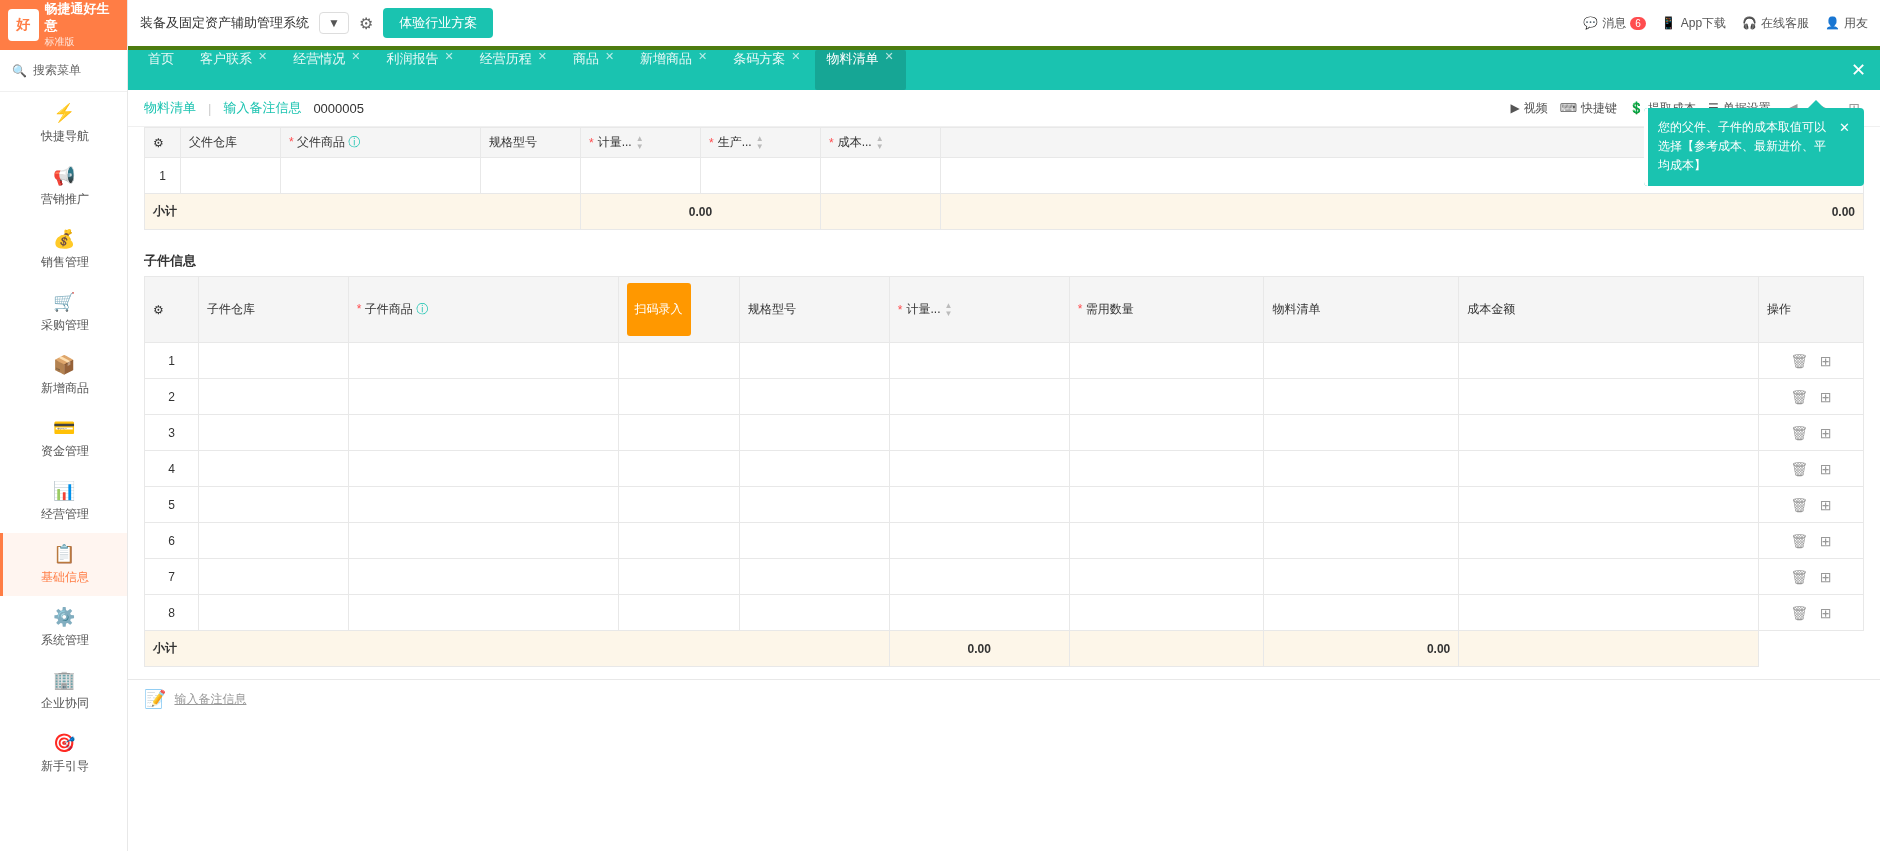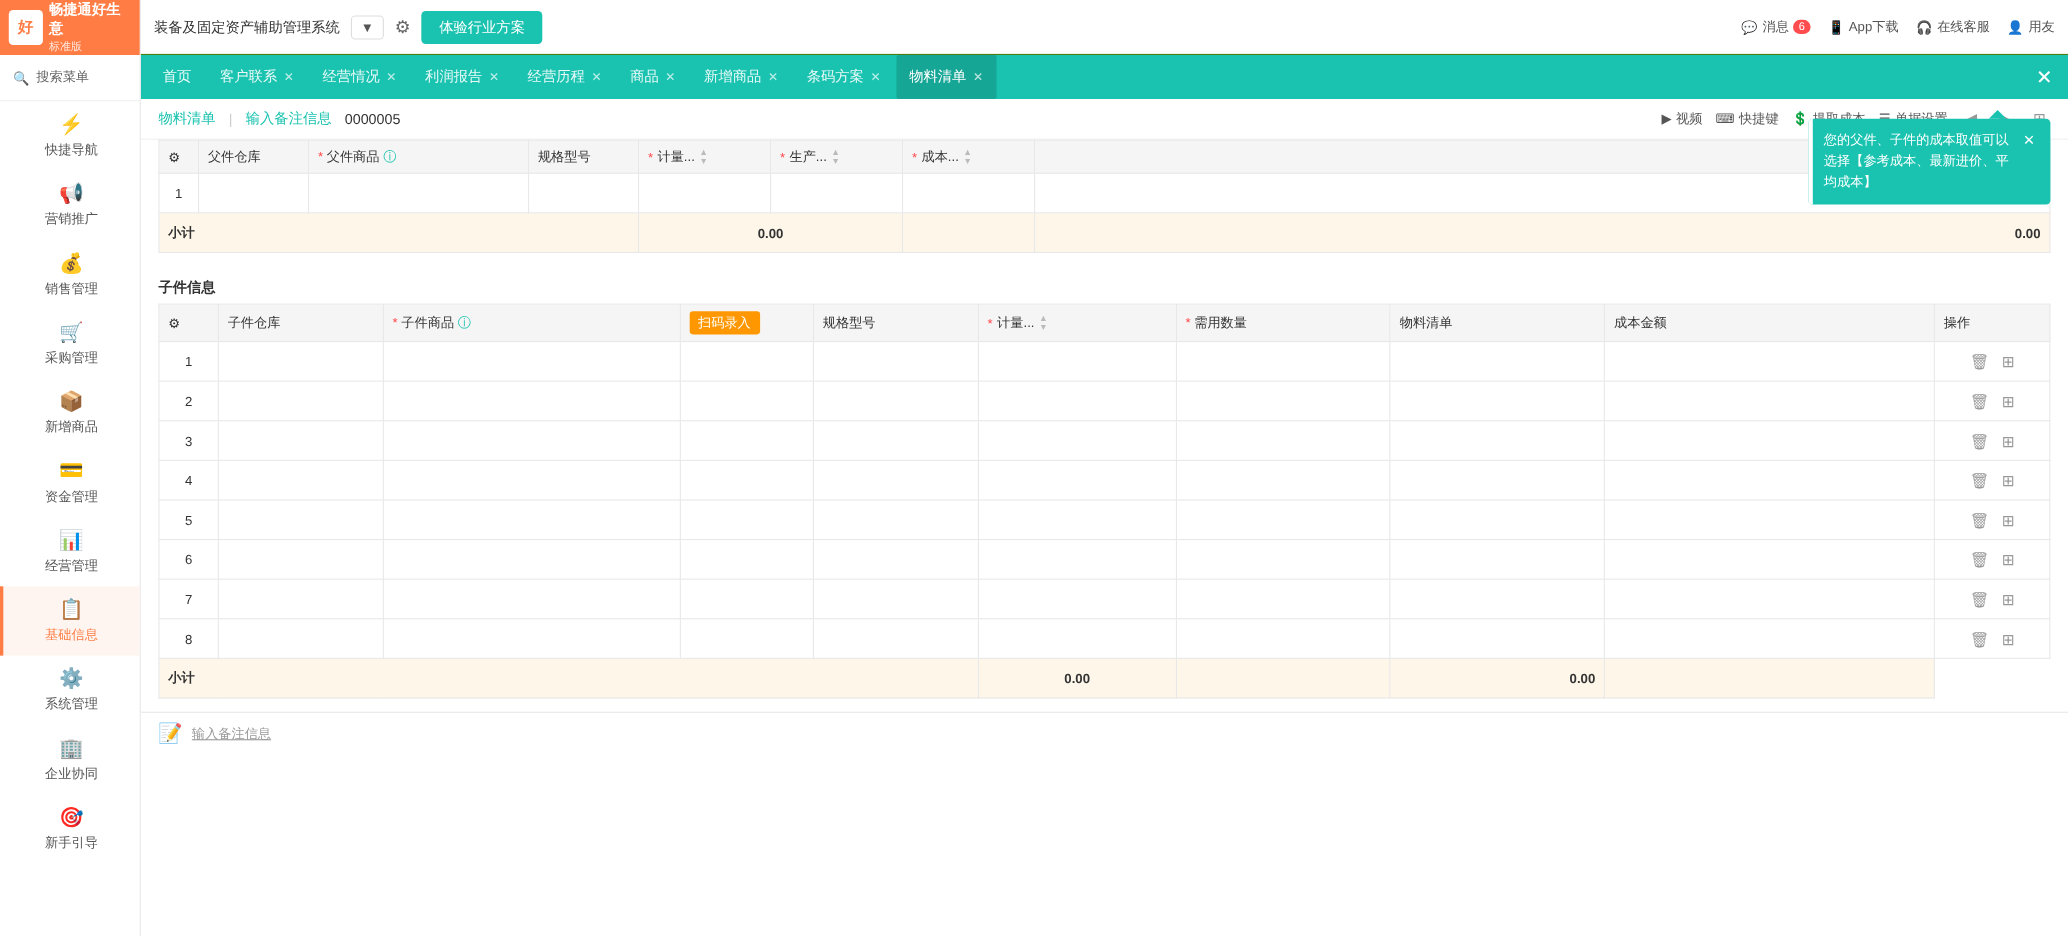--- a/index.html
+++ b/index.html
@@ -70,21 +70,21 @@
     
     .main { flex: 1; display: flex; flex-direction: column; overflow: hidden; }
 
     
     .top-header {
       background: #fff;
       height: 50px;
       display: flex;
       align-items: center;
       padding: 0 12px;
-      border-bottom: 1px solid #4d7c0f;
+      border-bottom: 4px solid #4d7c0f;
       gap: 10px;
       justify-content: center;
     }
     .sys-title { font-size: 13px; color: #333; font-weight: 500; }
     .dropdown-btn {
       background: none;
       border: 1px solid #ddd;
       border-radius: 4px;
       padding: 3px 8px;
       cursor: pointer;
@@ -119,21 +119,20 @@
       padding: 0 8px;
       height: 40px;
       gap: 2px;
       overflow-x: auto;
     }
     .nav-tab {
       color: rgba(255,255,255,0.9);
       padding: 0 12px;
       height: 40px;
       display: flex;
-      align-items: center;
       gap: 6px;
       cursor: pointer;
       white-space: nowrap;
       font-size: 13px;
       border-radius: 2px;
     }
     .nav-tab.active { background: rgba(0,0,0,0.15); color: #fff; }
     .nav-tab .close-x { color: rgba(255,255,255,0.7); font-size: 11px; }
     .nav-end-btn {
       margin-left: auto;
@@ -190,21 +189,21 @@
       color: #333;
     }
     .row-num { color: #999; text-align: center; width: 32px; }
     .subtotal-row td { background: #fdf6e9; font-weight: bold; }
     .required-star { color: #ff4d4f; }
     .scan-btn {
       background: #ff9800;
       color: #fff;
       border: none;
       border-radius: 3px;
-      padding: 2px 8px;
+      padding: 18px 8px;
       font-size: 12px;
       cursor: pointer;
     }
     .action-btn {
       background: none;
       border: none;
       cursor: pointer;
       color: #999;
       font-size: 14px;
       padding: 2px 4px;

